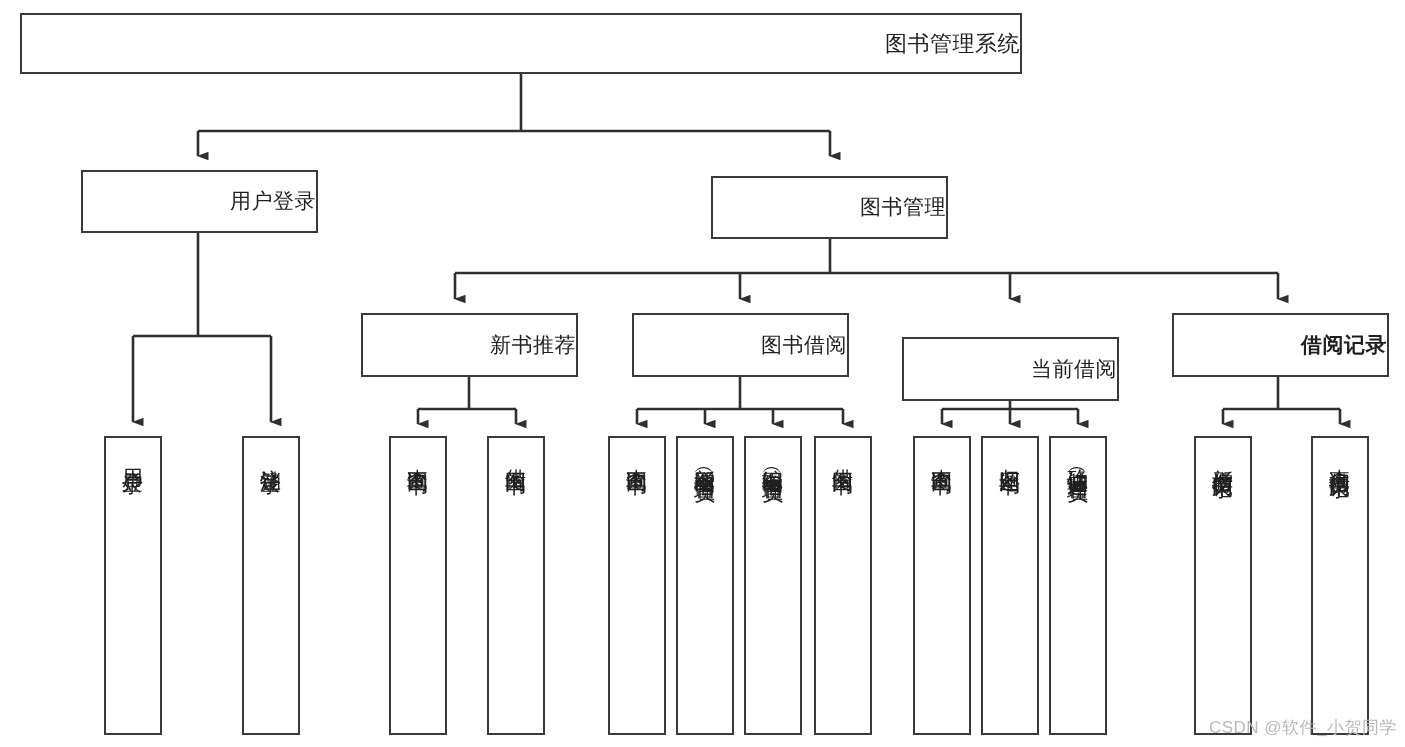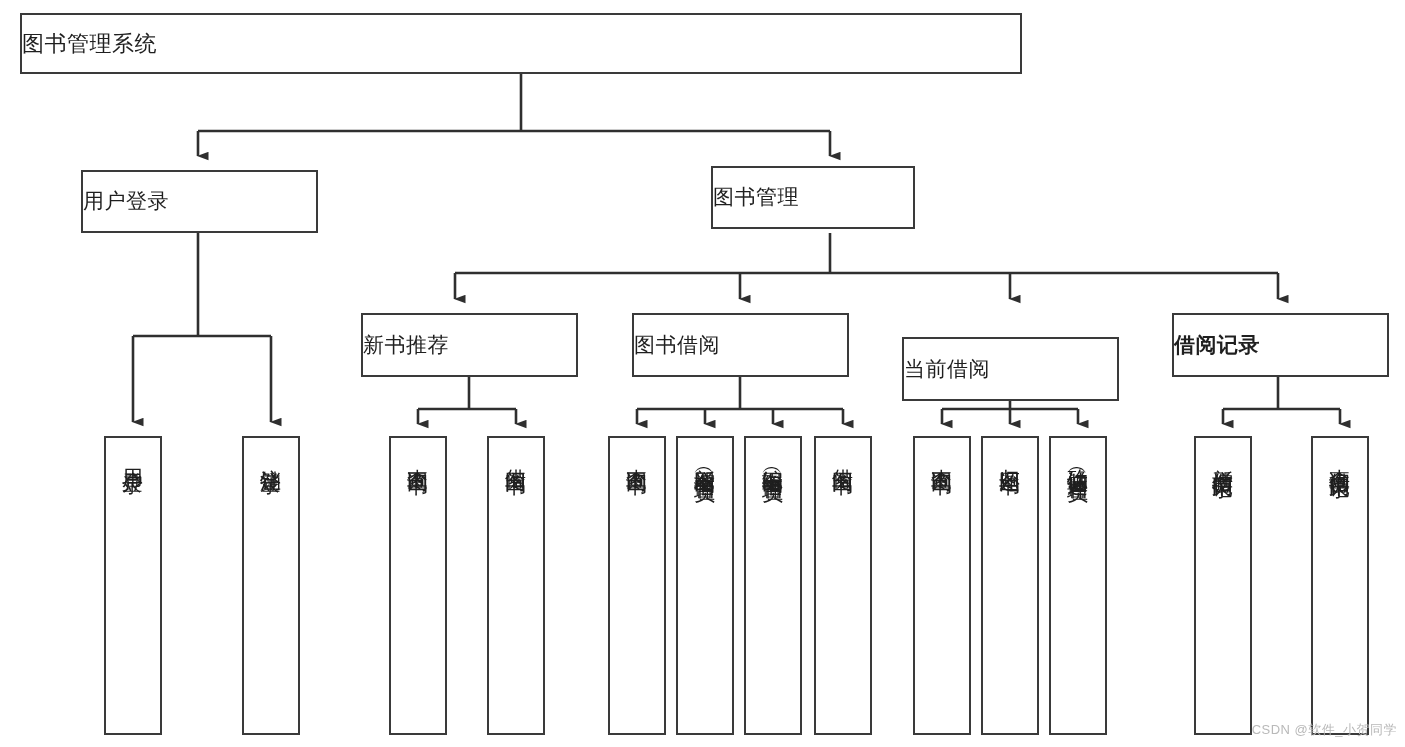--- a/index.html
+++ b/index.html
@@ -24,21 +24,21 @@
     width: 1405px;
     height: 747px;
   }
   .node-box {
     position: absolute;
     box-sizing: border-box;
     background: #ffffff;
     border: 2px solid #3a3a3a;
     display: flex;
     align-items: center;
-    justify-content: flex-start;
+    justify-content: flex-end;
     overflow: hidden;
   }
   .node-label {
     color: #1f1f1f;
     font-size: 21px;
     line-height: 1.18;
     letter-spacing: 0.5px;
     white-space: nowrap;
     text-align: center;
   }
@@ -56,21 +56,21 @@
     padding-top: 14px;
   }
   .node-box.root .node-label {
     font-size: 22px;
   }
   #watermark {
     position: absolute;
     right: 8px;
     bottom: 8px;
     color: #b9b9b9;
-    font-size: 13px;
+    font-size: 17px;
     letter-spacing: 0.5px;
     white-space: nowrap;
     pointer-events: none;
   }
 </style>
 </head>
 <body>
 
 <div id="canvas">
 
@@ -127,21 +127,21 @@
   </svg>
 
   <div class="node-box root" style="left:20px; top:13px; width:1002px; height:61px;">
     <span class="node-label">图书管理系统</span>
   </div>
 
   <div class="node-box" style="left:81px; top:170px; width:237px; height:63px;">
     <span class="node-label">用户登录</span>
   </div>
 
-  <div class="node-box" style="left:711px; top:166px; width:204px; height:63px;">
+  <div class="node-box" style="left:711px; top:176px; width:237px; height:63px;">
     <span class="node-label">图书管理</span>
   </div>
 
   <div class="node-box" style="left:632px; top:313px; width:217px; height:64px;">
     <span class="node-label">图书借阅</span>
   </div>
 
   <div class="node-box" style="left:361px; top:313px; width:217px; height:64px;">
     <span class="node-label">新书推荐</span>
   </div>

